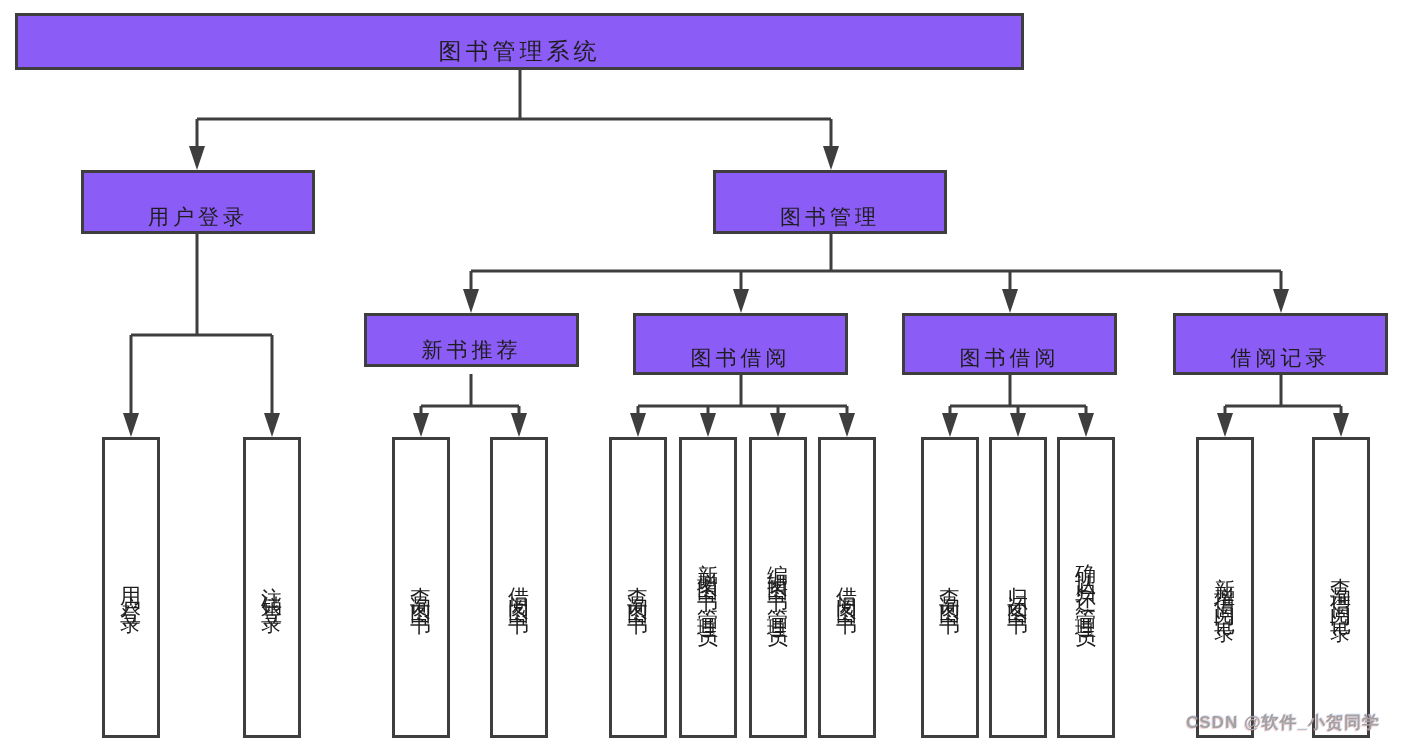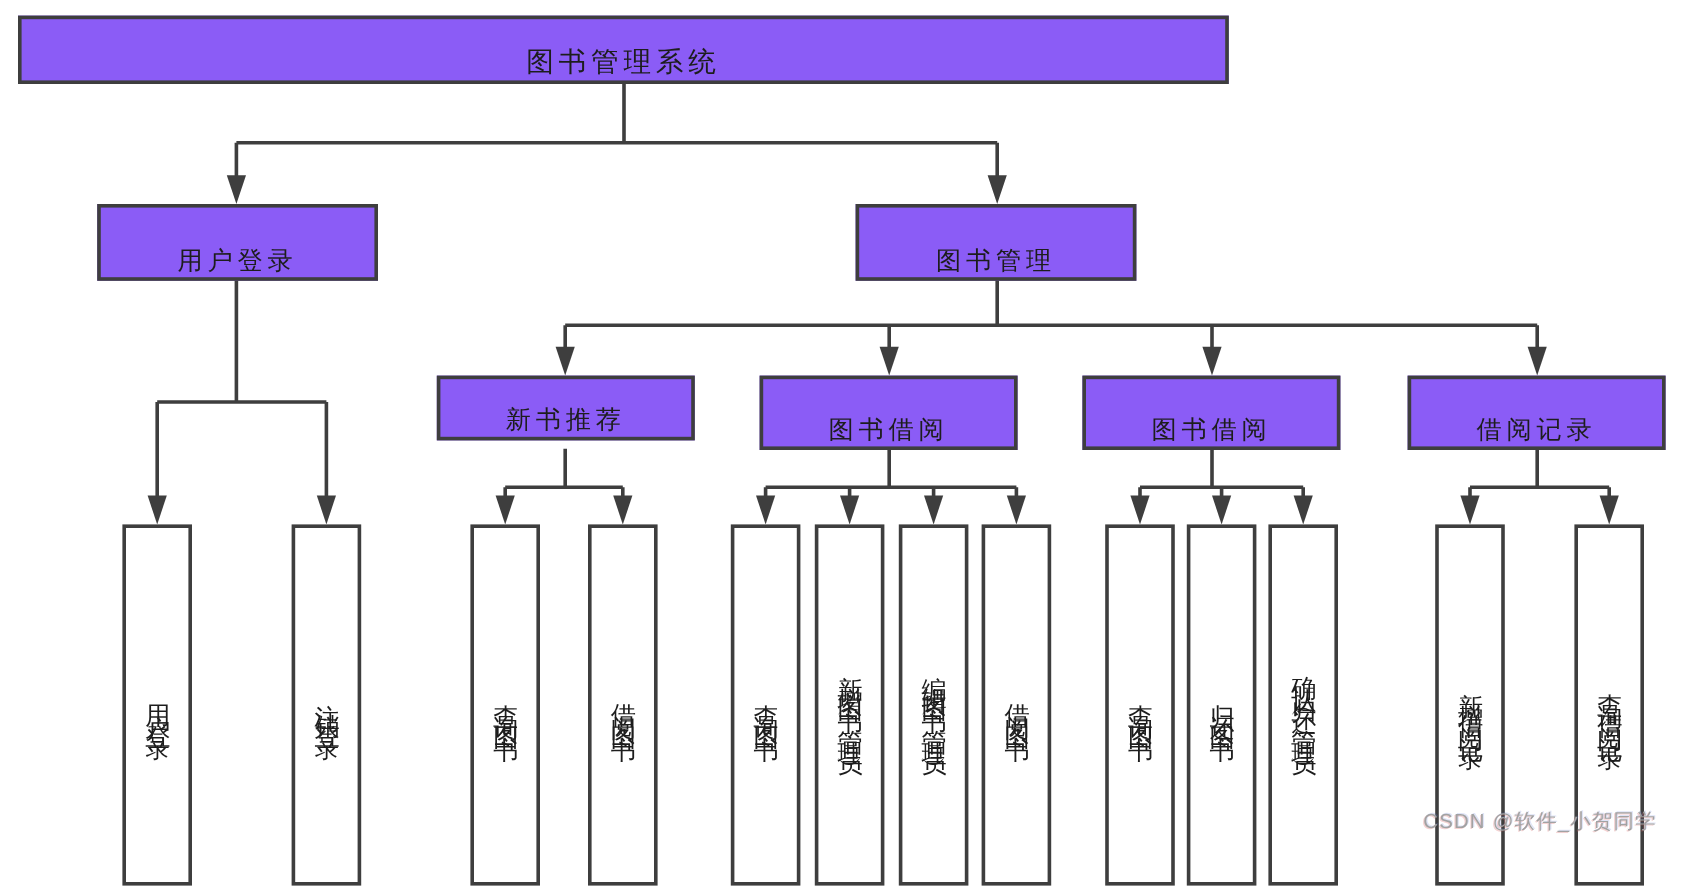--- a/index.html
+++ b/index.html
@@ -21,23 +21,24 @@
     position:absolute;box-sizing:border-box;border:3px solid var(--line,#3e3e3e);
     background:#fff;width:58px;height:301px;top:437px;
     display:flex;align-items:center;justify-content:center;
   }
   .vbox span{
     writing-mode:vertical-rl;text-orientation:mixed;
     font-size:21px;letter-spacing:9px;line-height:1;
     color:var(--text,#1d1d1d);white-space:nowrap;
   }
   .watermark{
-    position:absolute;left:1186px;top:673px;font-size:17px;
+    position:absolute;left:1186px;top:711px;font-size:17px;
     color:var(--wm,#a2a2a2);letter-spacing:1px;white-space:nowrap;
     text-shadow:-1px 1px 0 rgba(214,92,92,0.28), 1px -1px 0 rgba(110,130,220,0.22);
+    font-weight:bold;
   }
 </style>
 </head>
 <body>
 
 <div class="stage">
 
   <svg class="wires" viewBox="0 0 1405 747" xmlns="http://www.w3.org/2000/svg">
 
     <path class="wire" d="

